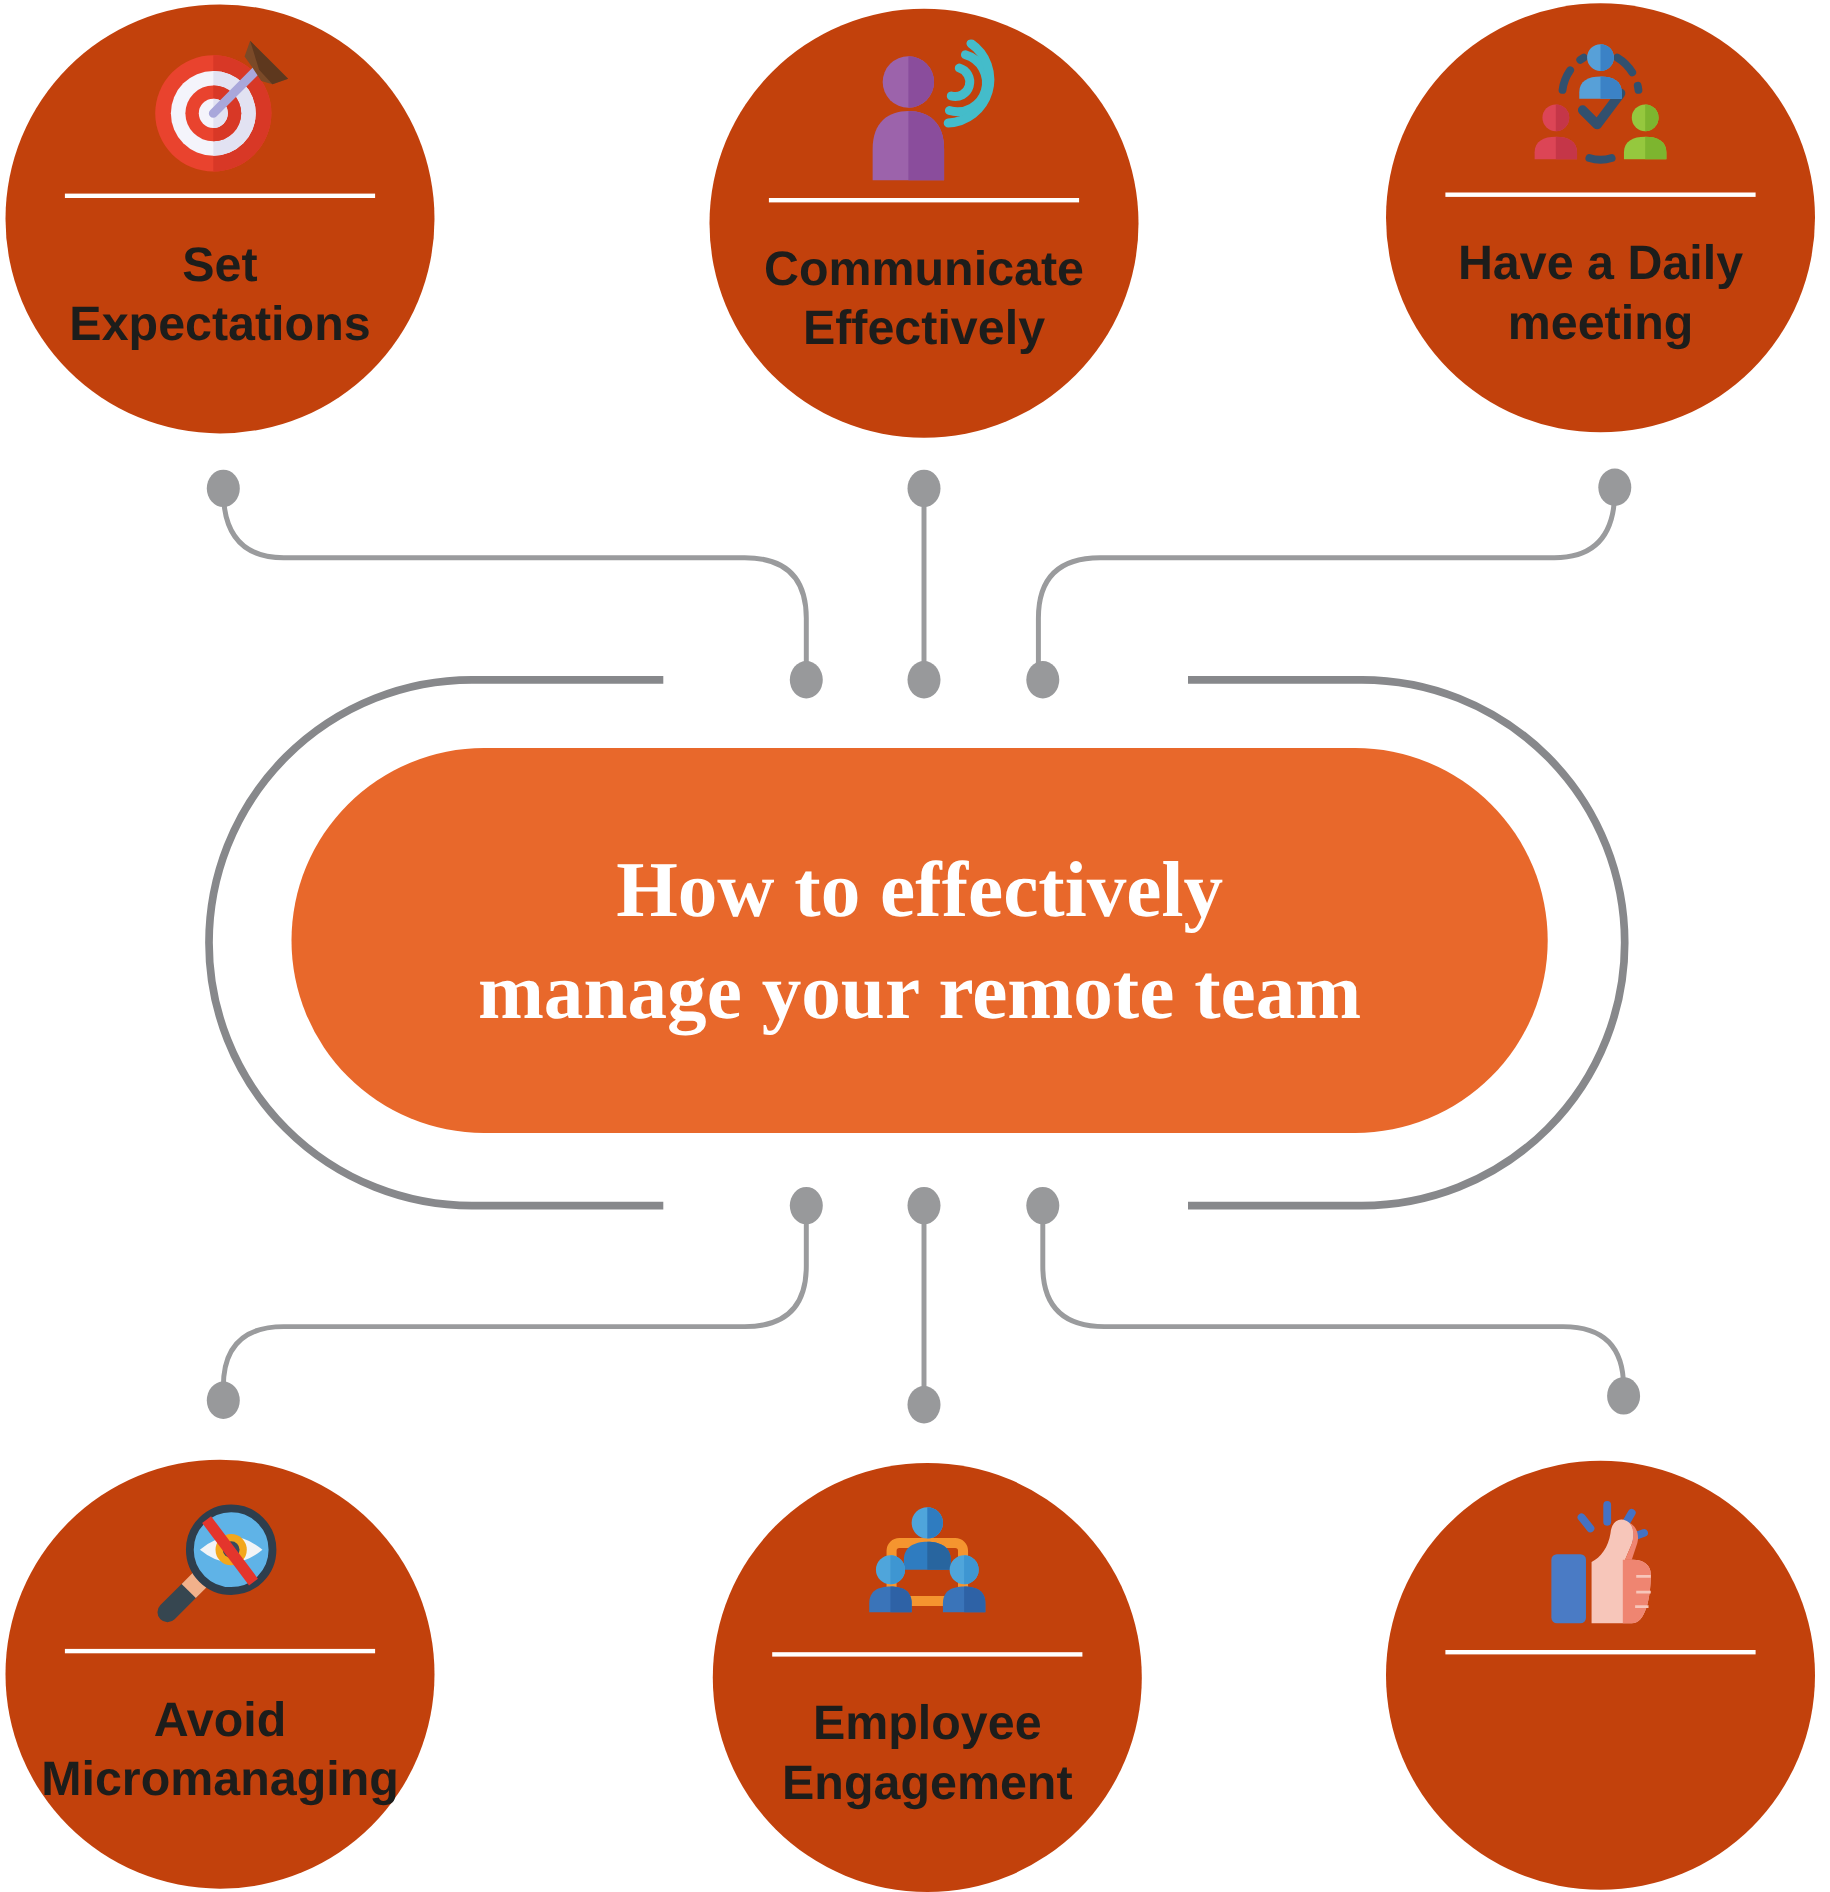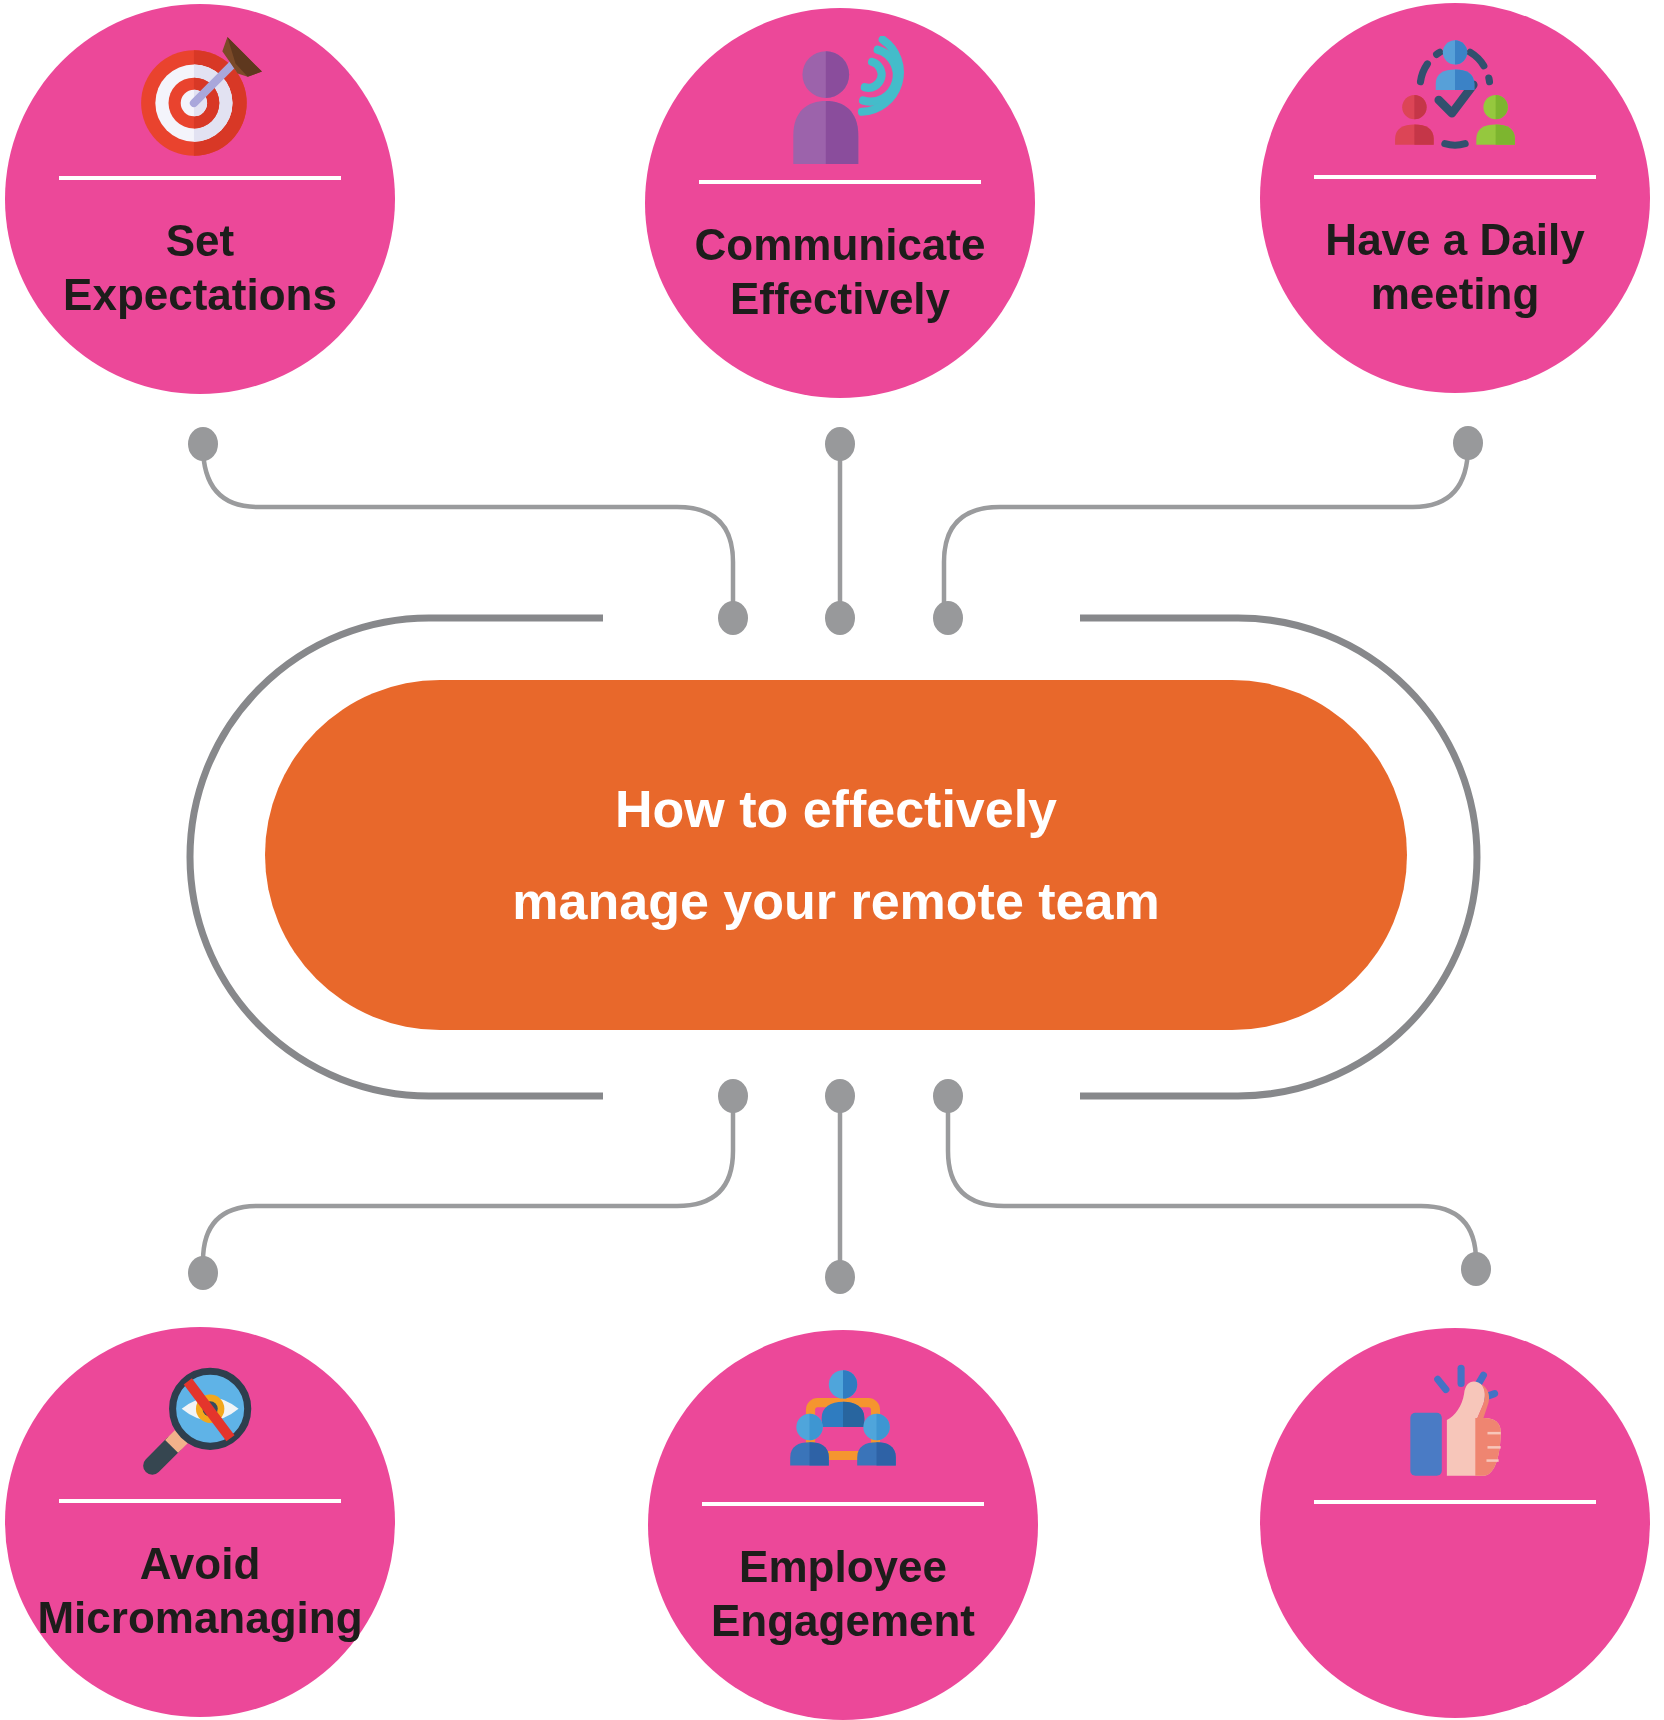--- a/index.html
+++ b/index.html
@@ -2,23 +2,23 @@
 <html><head>
 <meta charset="utf-8">
 <style>
   html,body{margin:0;padding:0;background:#ffffff;}
   .canvas{position:relative;width:1664px;height:1720px;background:#ffffff;overflow:hidden;
           font-family:"Liberation Sans",sans-serif;}
   .overlay{position:absolute;left:0;top:0;width:1664px;height:1720px;}
 
   .pill{position:absolute;left:265px;top:680px;width:1142px;height:350px;border-radius:175px;
         background:#E8682B;display:flex;flex-direction:column;justify-content:center;align-items:center;
-        text-align:center;color:#ffffff;font-weight:700;font-size:52px;line-height:92px;}
-
-  .node{position:absolute;width:390px;height:390px;border-radius:50%;background:#ec4899;}
+        text-align:center;color:#ffffff;font-weight:700;font-size:72px;line-height:92px;font-family:Liberation Serif, serif;}
+
+  .node{position:absolute;width:390px;height:390px;border-radius:50%;background:#c2410c;}
   .pos-tl{left:5px;top:4px;}
   .pos-tm{left:645px;top:8px;}
   .pos-tr{left:1260px;top:3px;}
   .pos-bl{left:5px;top:1327px;}
   .pos-bm{left:648px;top:1330px;}
   .pos-br{left:1260px;top:1328px;}
 
   .icon-wrap{position:absolute;top:26px;left:0;right:0;height:138px;
              display:flex;justify-content:center;align-items:center;}
   .icon-wrap svg{width:134px;height:134px;}

